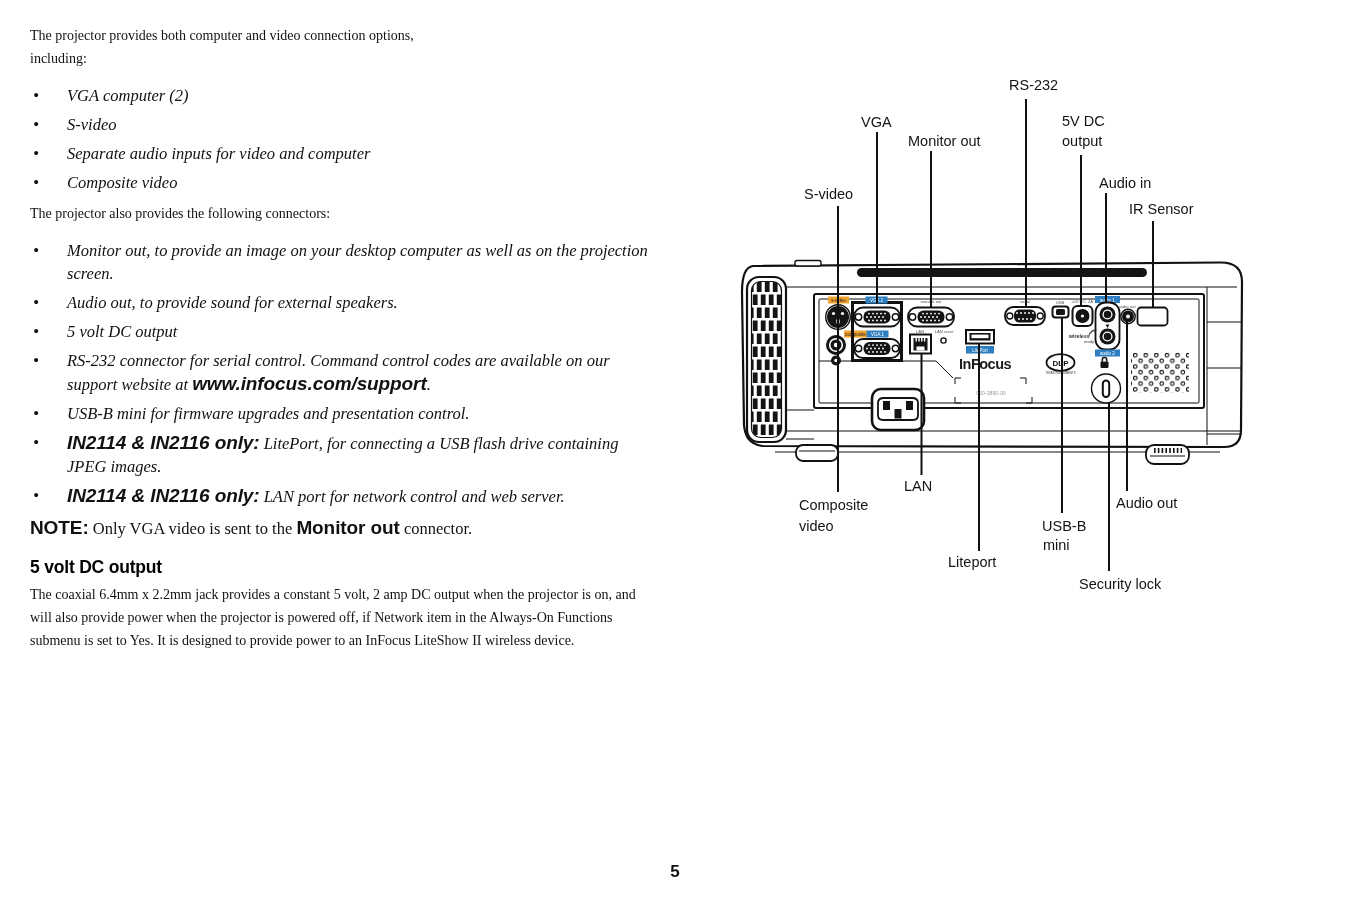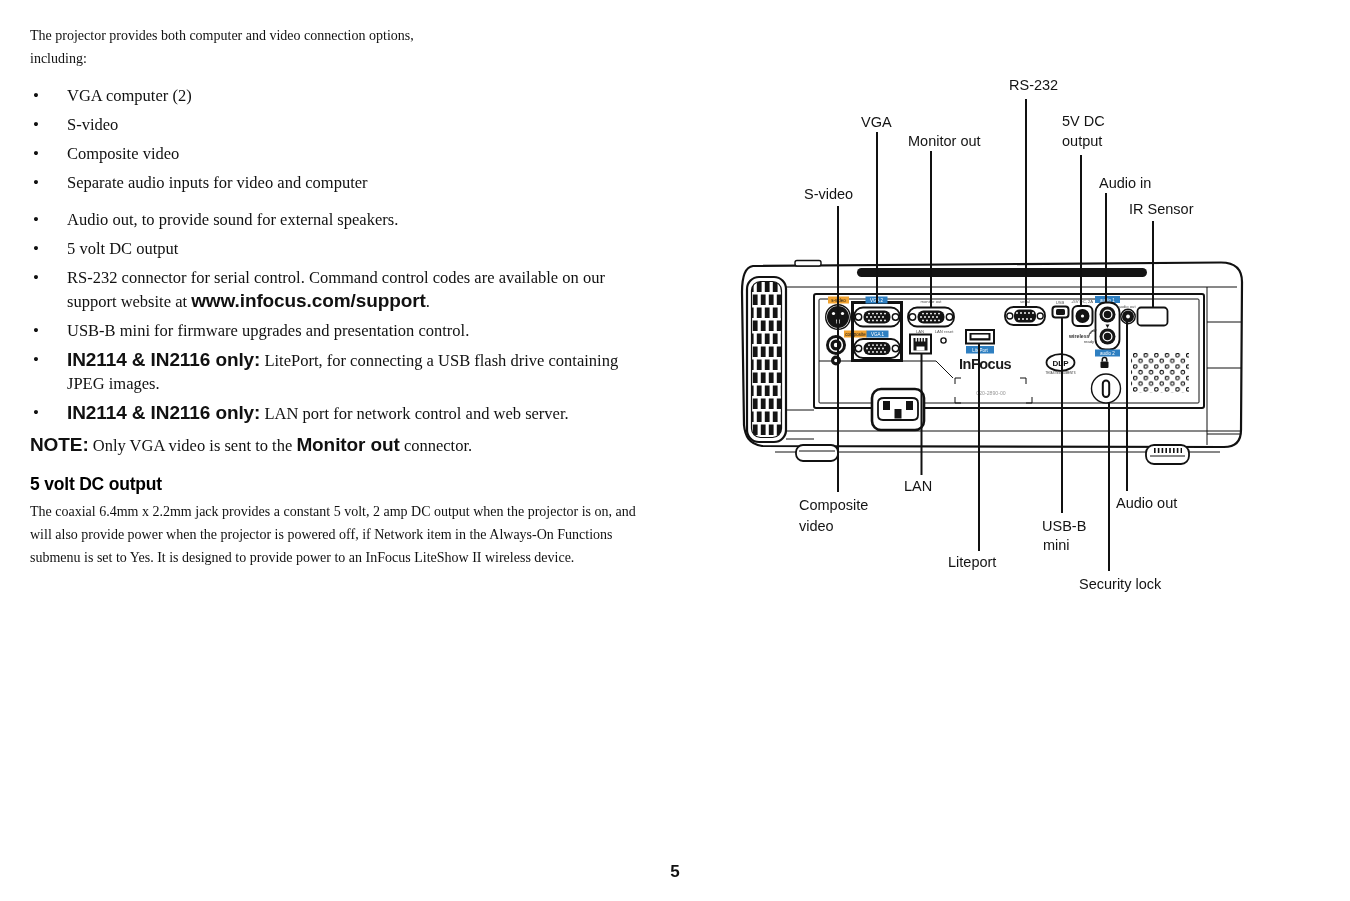--- a/index.html
+++ b/index.html
@@ -5,21 +5,21 @@
   html,body{margin:0;padding:0;}
   body{
     width:1350px;height:901px;position:relative;background:#ffffff;
     font-family:"Liberation Serif",serif;color:#111;overflow:hidden;
   }
   .text-col{position:absolute;left:30px;top:24px;width:627px;}
   .h-sans{font-family:"Liberation Sans",sans-serif;font-weight:700;font-size:17.5px;
     letter-spacing:-0.2px;margin:0 0 7px 0;color:#000;}
   .h-sans.h2{margin-top:17px;margin-bottom:5px;}
   p.body{font-size:14px;line-height:23px;margin:0;}
-  ul.blist{list-style:none;margin:14px 0 8px 0;padding:0;}
+  ul.blist{list-style:none;margin:14px 0 8px 0;padding:0;font-style:italic;}
   ul.blist li{position:relative;padding-left:37px;font-size:16.5px;line-height:23px;margin-bottom:6px;}
   ul.blist li::before{content:"\2022";position:absolute;left:3px;top:0;font-size:17px;}
   .bsans{font-family:"Liberation Sans",sans-serif;font-weight:700;font-size:19px;letter-spacing:-0.1px;margin-top:28px;}
   .note-p{font-size:16.5px;line-height:23px;margin:0 0 0 0;}
   .pagenum{position:absolute;left:0;width:1350px;top:862px;text-align:center;
     font-family:"Liberation Sans",sans-serif;font-weight:700;font-size:17px;}
   svg.diagram{position:absolute;left:0;top:0;pointer-events:none;}
   svg .oln{fill:#fff;stroke:#111;stroke-width:1.8;}
   svg .oln1{fill:#fff;stroke:#111;stroke-width:1.4;}
   svg .oln2{fill:#fff;stroke:#111;stroke-width:2.2;}
@@ -33,26 +33,28 @@
 <body>
 
 <div class="text-col">
 
   <p class="body"><span>The projector provides both computer and video connection options,</span><br>
   <span>including:</span></p>
 
   <ul class="blist">
     <li><span>VGA computer (2)</span></li>
     <li><span>S-video</span></li>
+    <li><span>Separate audio inputs for video and computer</span></li>
     <li><span>Composite video</span></li>
-    <li><span>Separate audio inputs for video and computer</span></li>
   </ul>
 
+  <p class="body">The projector also provides the following connectors:</p>
 
   <ul class="blist">
+    <li><span>Monitor out, to provide an image on your desktop computer as well as on the projection screen.</span></li>
     <li><span>Audio out, to provide sound for external speakers.</span></li>
     <li><span>5 volt DC output</span></li>
     <li><span>RS-232 connector for serial control. Command control codes are available on our support website at </span><span class="bsans">www.infocus.com/support</span><span>.</span></li>
     <li><span>USB-B mini for firmware upgrades and presentation control.</span></li>
     <li><span class="bsans">IN2114 &amp; IN2116 only:</span><span> LitePort, for connecting a USB flash drive containing JPEG images.</span></li>
     <li><span class="bsans">IN2114 &amp; IN2116 only:</span><span> LAN port for network control and web server.</span></li>
   </ul>
 
   <p class="note-p"><span class="bsans">NOTE:</span><span> Only VGA video is sent to the </span><span class="bsans">Monitor out</span><span> connector.</span></p>
 

